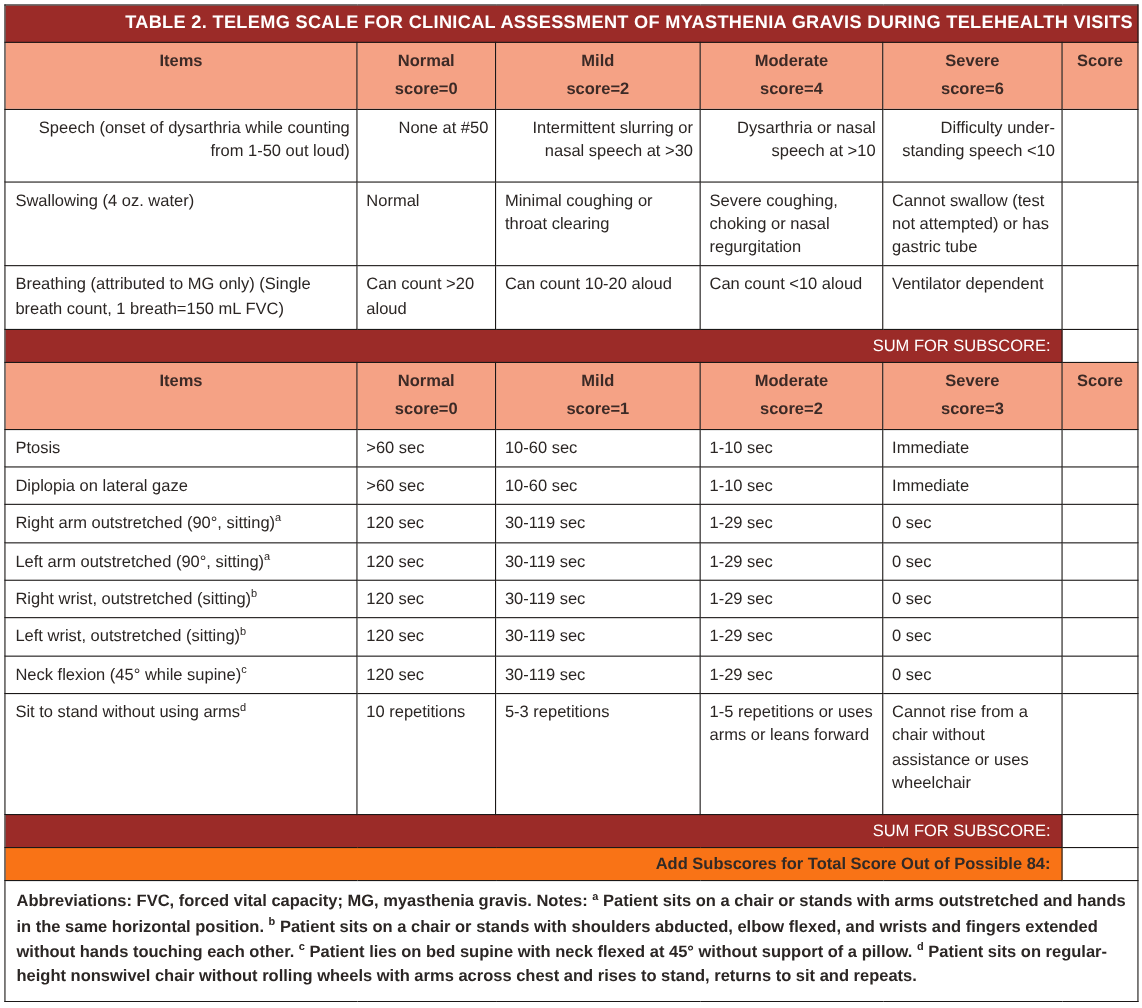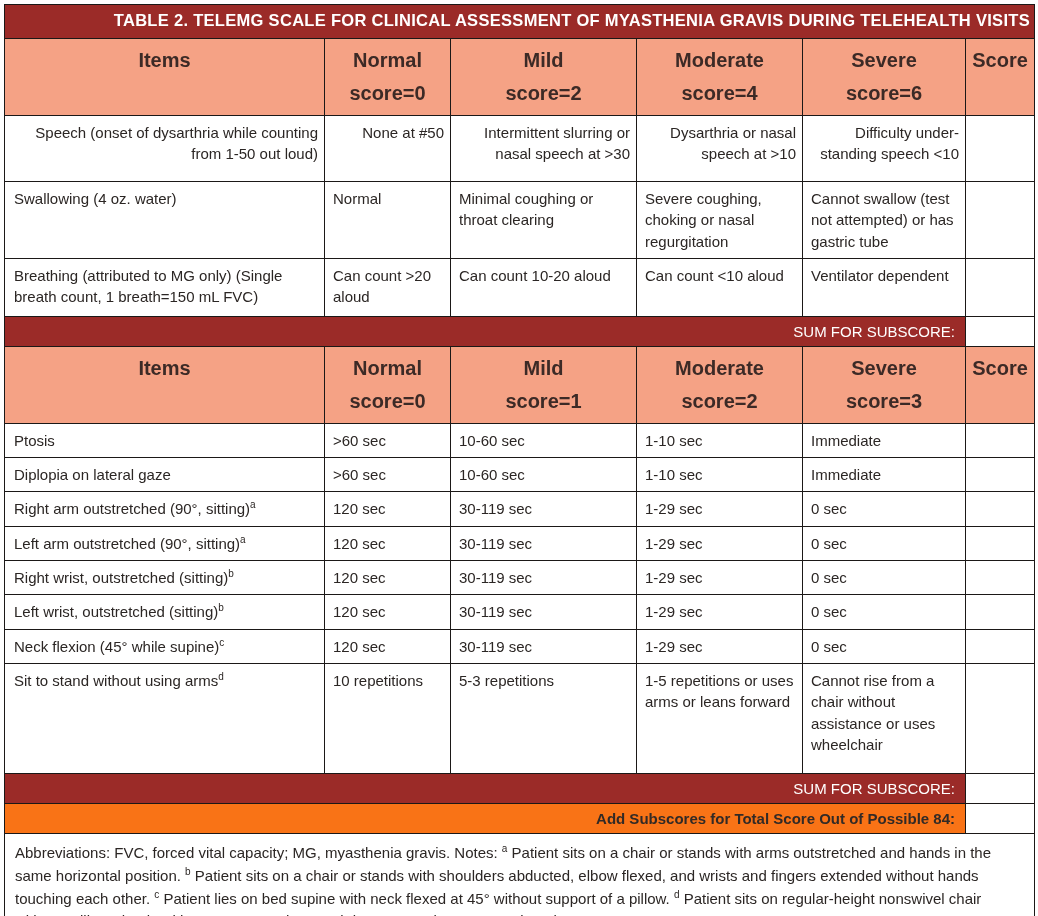--- a/index.html
+++ b/index.html
@@ -11,21 +11,21 @@
   
   td.title-cell{
     background:#9b2b28;border:3px solid #801f1e;border-bottom:2px solid #1b1817;
     color:#ffffff;text-align:right;font-weight:bold;font-size:16.5px;
     letter-spacing:.3px;padding:6px 4px;height:34px;vertical-align:middle;
   }
 
   
   td.head{
     background:#f5a285;color:#3c2a26;font-weight:bold;text-align:center;
-    white-space:pre-line;font-size:20px;line-height:1.65;padding:5px 3px;
+    white-space:pre-line;font-size:15px;line-height:1.65;padding:5px 3px;
     vertical-align:middle;height:58px;
   }
 
   
   td.cell{background:#ffffff;color:#2b2624;font-size:15px;line-height:1.42;padding:6px 6px 6px 8px;}
   td.itemc{padding-left:9px;}
   sup{font-size:10px;line-height:0;}
 
   
   td.sumbar{
@@ -35,20 +35,21 @@
   td.totalbar{
     background:#f97316;color:#322a26;font-weight:bold;text-align:right;
     font-size:15px;padding:6px 10px;vertical-align:middle;height:30px;
   }
   td.blankscore{background:#ffffff;}
 
   
   td.footnote{
     background:#ffffff;color:#2b2624;font-size:15px;line-height:1.52;
     padding:8px 10px 10px 10px;
+    font-weight:bold;
   }
 
   
   tr.r-h68 td{height:66px;text-align:right;}
   tr.r-h78 td{height:76px;}
   tr.r-h59 td{height:58px;}
   tr.r-h35 td{height:34px;}
   tr.r-h33 td{height:32px;}
   tr.r-h112 td{height:110px;}
 </style>

